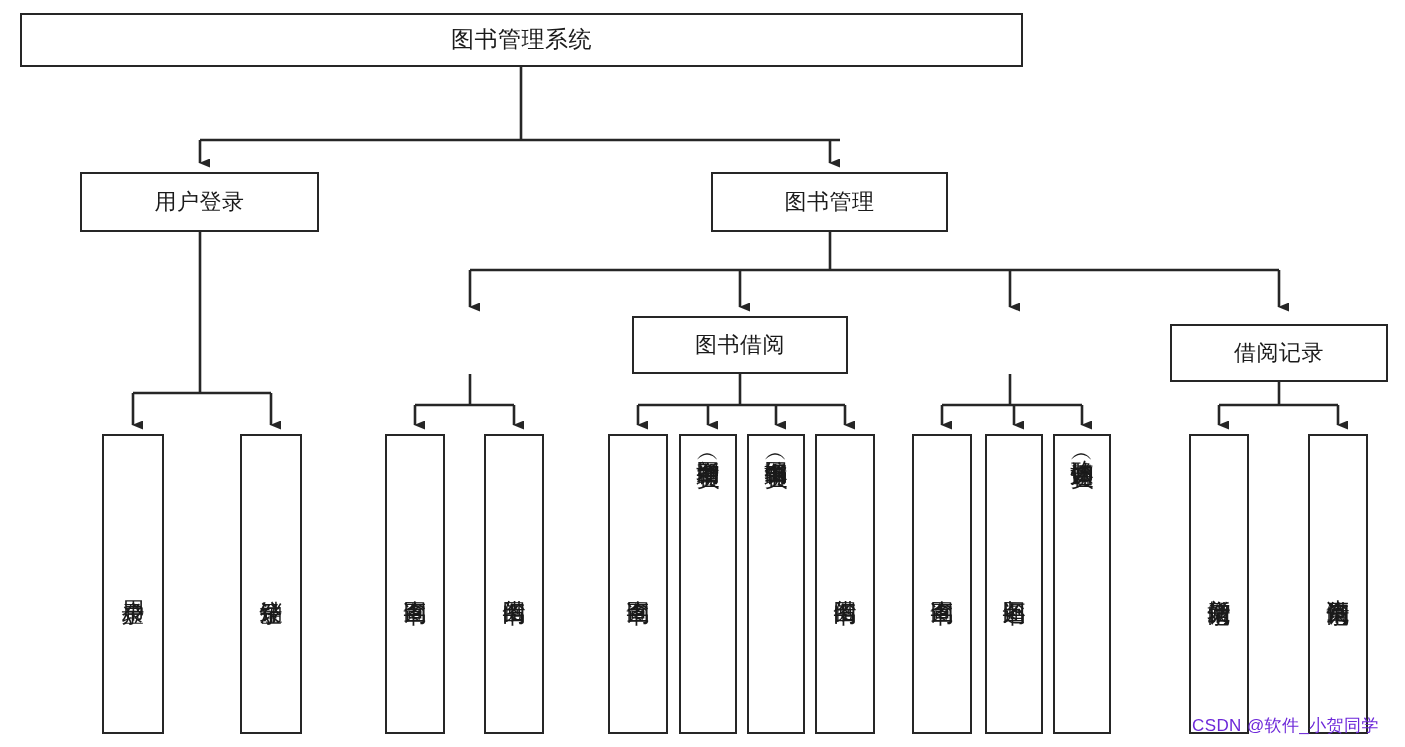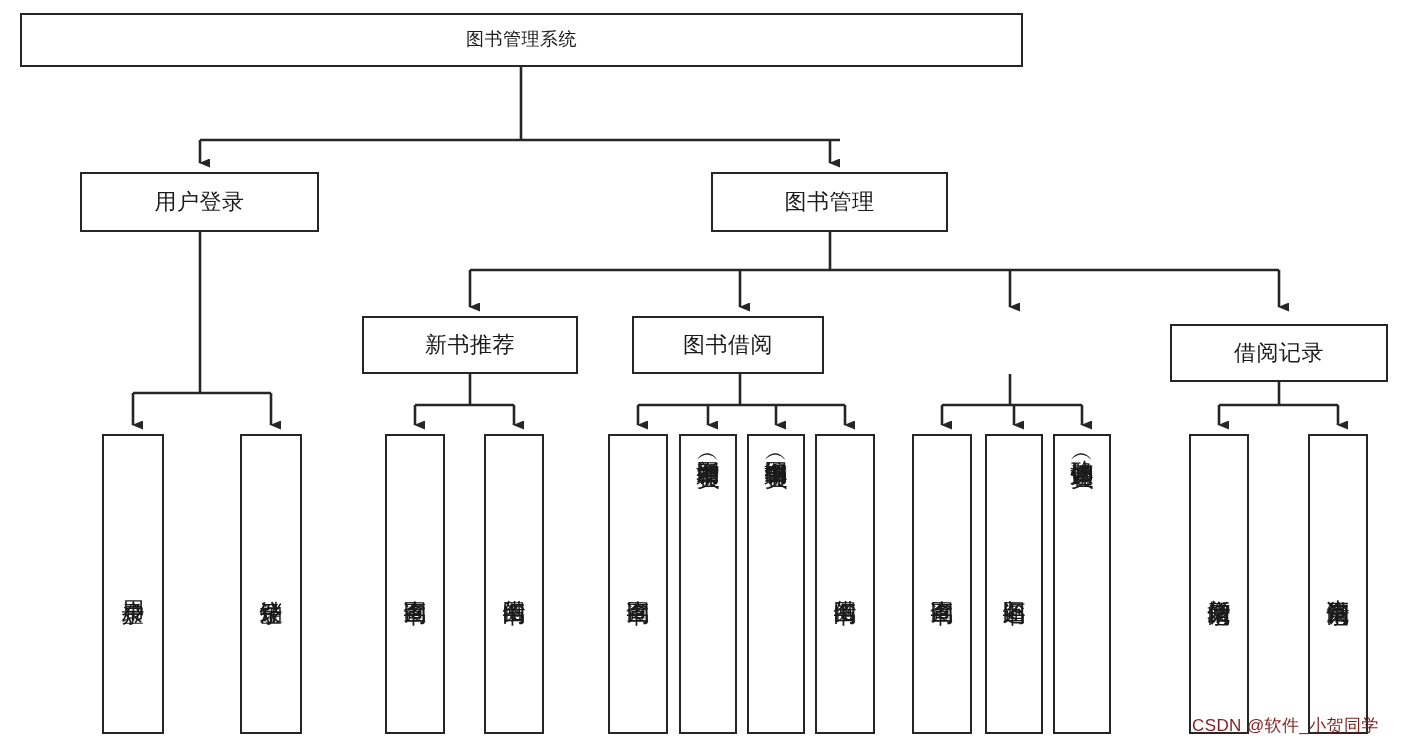--- a/index.html
+++ b/index.html
@@ -41,21 +41,21 @@
     display: block;
     text-align: center;
     line-height: 1.18;
     letter-spacing: 0.5px;
     white-space: nowrap;
   }
   .node.horiz .node-label {
     font-size: 22px;
   }
   .node.root .node-label {
-    font-size: 18px;
+    font-size: 23px;
     text-align: right;
   }
   .node.leaf {
     align-items: flex-start;
     padding-top: 6px;
   }
   .node.leaf .node-label {
     writing-mode: vertical-rl;
     text-orientation: upright;
     font-size: 23px;
@@ -66,21 +66,21 @@
   }
   .node.leaf.centered {
     align-items: center;
     padding-top: 0;
   }
   .watermark {
     position: absolute;
     left: 1192px;
     top: 714px;
     font-size: 17px;
-    color: #7f1d1d;
+    color: #6d28d9;
     font-family: "Liberation Sans", "DejaVu Sans", sans-serif;
     white-space: nowrap;
     letter-spacing: 0.4px;
   }
 </style>
 </head>
 <body>
 
 <div id="diagram-root">
 
@@ -138,24 +138,21 @@
     <span class="node-label">图书管理系统</span>
   </div>
 
   <div class="node horiz" style="left:80px; top:172px; width:239px; height:60px;">
     <span class="node-label">用户登录</span>
   </div>
   <div class="node horiz" style="left:711px; top:172px; width:237px; height:60px;">
     <span class="node-label">图书管理</span>
   </div>
 
-  <div class="node horiz" style="left:362px; top:316px; width:216px; height:58px;">
-    <span class="node-label">新书推荐</span>
-  </div>
-  <div class="node horiz" style="left:632px; top:316px; width:192px; height:58px;">
+  <div class="node horiz" style="left:632px; top:316px; width:216px; height:58px;">
     <span class="node-label">图书借阅</span>
   </div>
   <div class="node horiz" style="left:1170px; top:324px; width:218px; height:58px;">
     <span class="node-label">借阅记录</span>
   </div>
 
   <div class="node leaf centered" style="left:102px; top:434px; width:62px; height:300px;">
     <span class="node-label">用户登录</span>
   </div>
   <div class="node leaf centered" style="left:240px; top:434px; width:62px; height:300px;">

